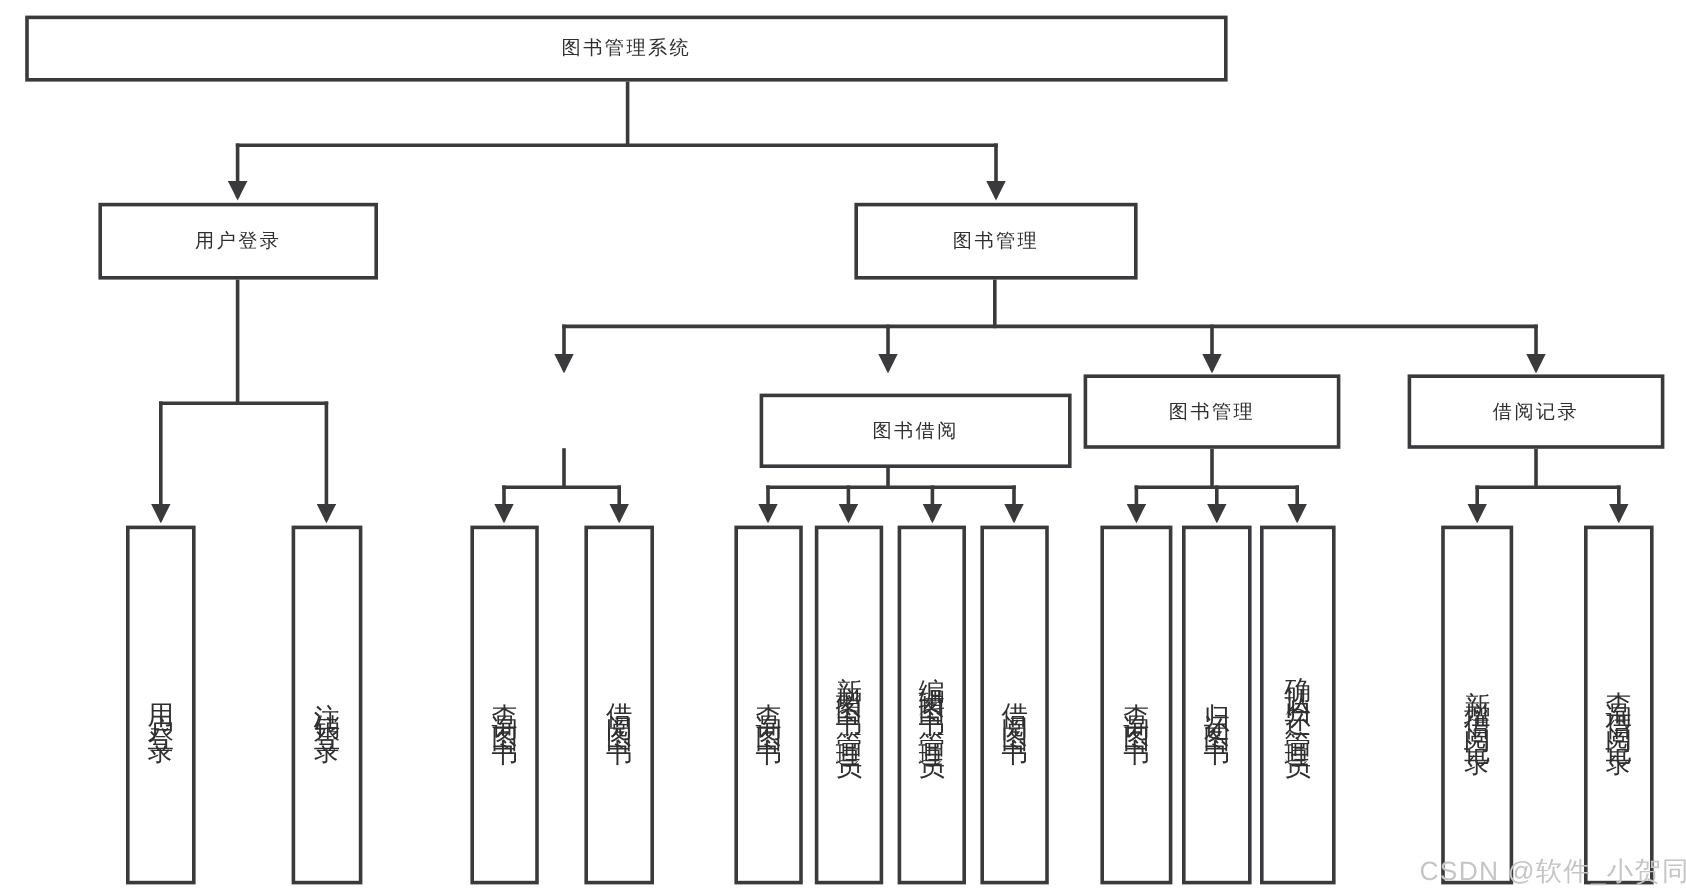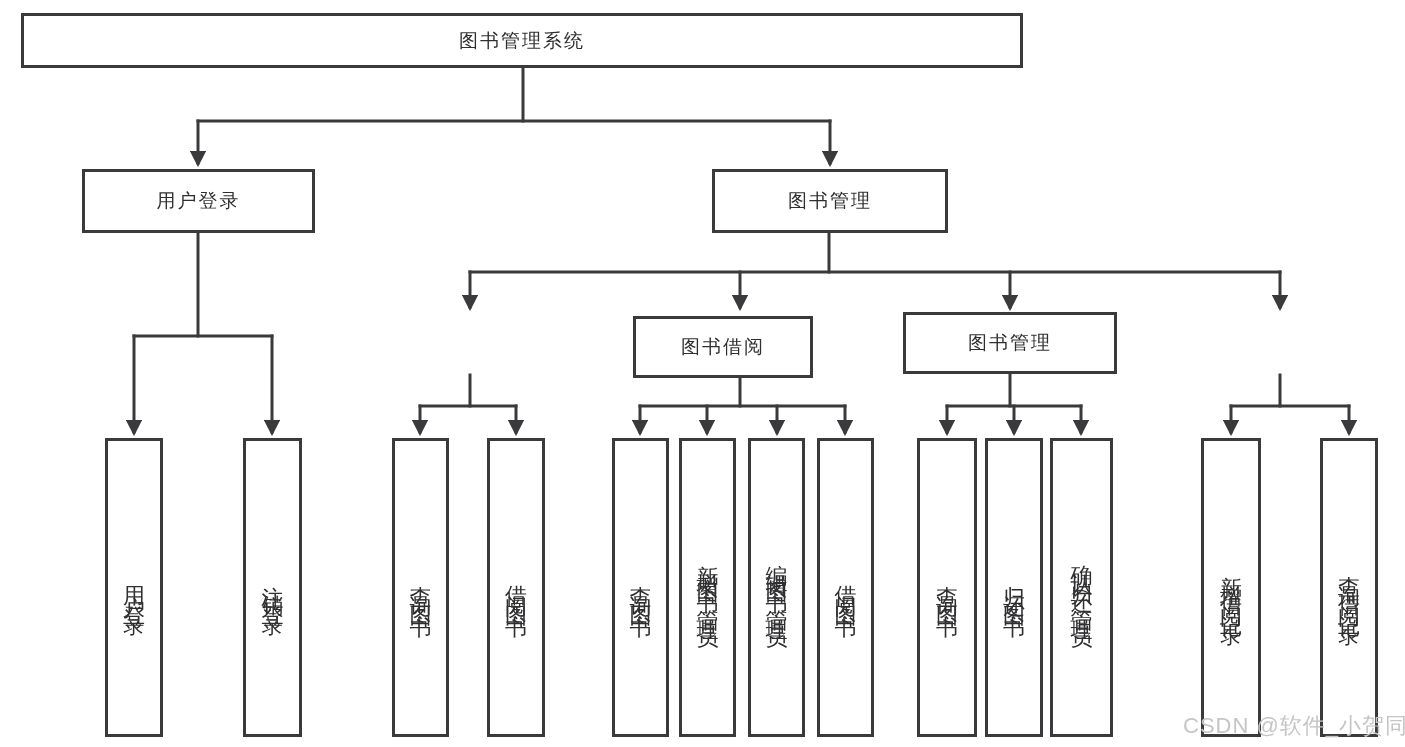--- a/index.html
+++ b/index.html
@@ -25,21 +25,21 @@
     position: absolute;
     box-sizing: border-box;
     border: 3px solid #3a3a3c;
     background: #ffffff;
     display: flex;
     align-items: center;
     justify-content: center;
     color: #2f2f31;
   }
   .hlabel {
-    font-size: 19px;
+    font-size: 16px;
     letter-spacing: 2px;
     white-space: nowrap;
   }
   .vlabel {
     writing-mode: vertical-rl;
     text-orientation: mixed;
     font-size: 22px;
     line-height: 1;
     letter-spacing: 10px;
     white-space: nowrap;
@@ -128,25 +128,28 @@
     <span class="hlabel">图书管理系统</span>
   </div>
 
   <div class="box" style="left:82px;top:169px;width:233px;height:64px">
     <span class="hlabel">用户登录</span>
   </div>
   <div class="box" style="left:712px;top:169px;width:236px;height:64px">
     <span class="hlabel">图书管理</span>
   </div>
 
-  <div class="box" style="left:633px;top:316px;width:180px;height:62px">
+  <div class="box" style="left:633px;top:328px;width:260px;height:62px">
     <span class="hlabel">图书借阅</span>
   </div>
   <div class="box" style="left:903px;top:312px;width:214px;height:62px">
     <span class="hlabel">图书管理</span>
+  </div>
+  <div class="box" style="left:1173px;top:312px;width:214px;height:62px">
+    <span class="hlabel">借阅记录</span>
   </div>
 
   <div class="box" style="left:105px;top:438px;width:58px;height:299px">
     <span class="vlabel">用户登录</span>
   </div>
   <div class="box" style="left:243px;top:438px;width:59px;height:299px">
     <span class="vlabel">注销登录</span>
   </div>
 
   <div class="box" style="left:392px;top:438px;width:57px;height:299px">

